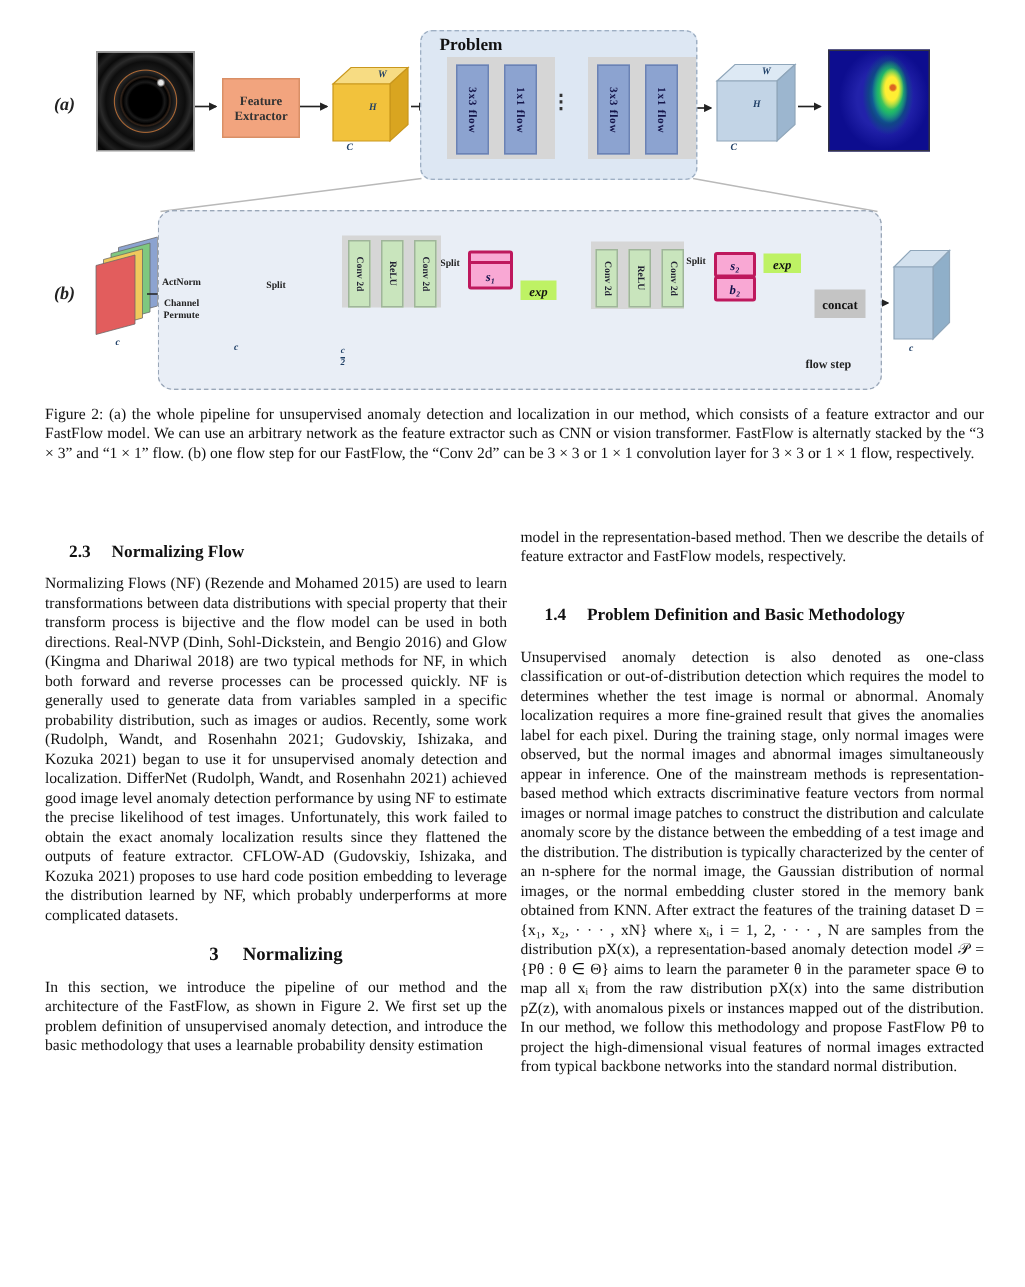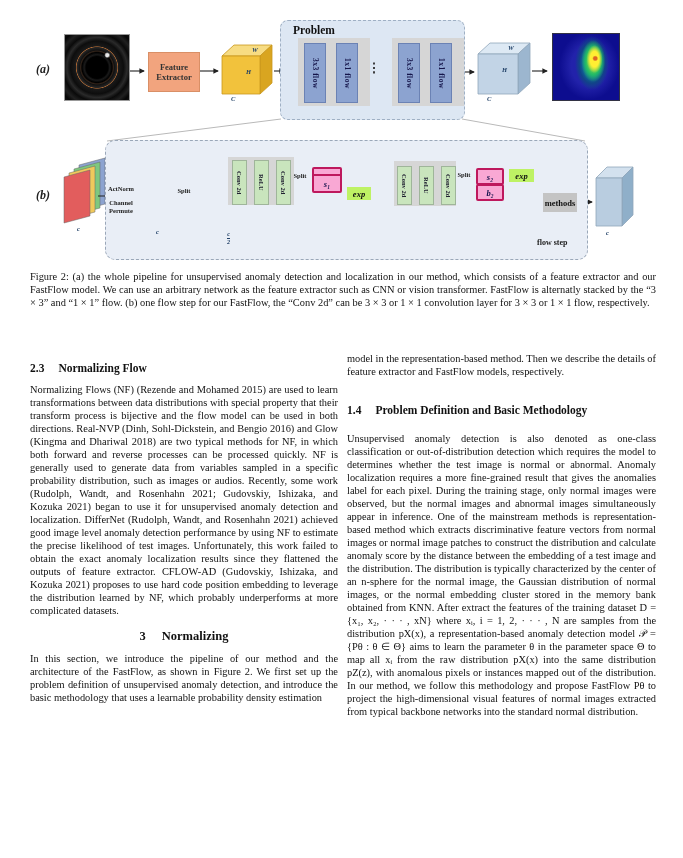--- a/index.html
+++ b/index.html
@@ -39,21 +39,21 @@
             font:italic bold 8.5px "Liberation Serif",serif;color:#111}
   .concat{position:absolute;background:#c4c4c4;display:flex;align-items:center;justify-content:center;
           font:bold 8.5px "Liberation Serif",serif;color:#111}
   .flowstep{position:absolute;font:bold 8px "Liberation Serif",serif;color:#222}
   .frac{position:absolute;display:flex;flex-direction:column;align-items:center;font:italic bold 6px "Liberation Serif",serif;color:#1f3f66;line-height:6.5px}
   .frac .den{border-top:.6px solid #1f3f66;padding-top:.5px}
   
   .caption{position:absolute;font-size:10.4px;line-height:13.2px;text-align:justify;color:#111}
   .col{position:absolute;font-size:10.4px;line-height:13px;text-align:justify;color:#111}
   .col p{margin:0}
-  .h-sub{font-size:11.5px;font-weight:bold;margin:10px 0 8px;text-align:left}
+  .h-sub{font-size:11.5px;font-weight:bold;margin:10px 16px 8px;text-align:left}
   .h-sub .num{margin-right:14px}
   .h-center{font-size:12.5px;font-weight:bold;text-align:center;margin:13px 0 9px}
   .h-center .num{margin-right:16px}
   .h-sub31{margin-top:26px;margin-bottom:15px}
 </style>
 </head>
 <body>
 
 <div class="page">
 
@@ -250,21 +250,21 @@
         <span>ReLU</span>
       </div>
     <div class="convbox" style="left:441px;top:166px;width:13px;height:37px">
         <span>Conv 2d</span>
       </div>
 
     <div class="bs-box" style="left:476px;top:168px;width:24px;height:13px">s₂</div>
     <div class="bs-box" style="left:476px;top:184px;width:24px;height:13px">b₂</div>
     <div class="gray-box" style="left:509px;top:169px;width:25px;height:13px">exp</div>
 
-    <div class="concat" style="left:543px;top:193px;width:34px;height:19px">methods</div>
+    <div class="concat" style="left:543px;top:193px;width:34px;height:19px">concat</div>
     <span class="flowstep" style="left:537px;top:238px">flow step</span>
     <span class="cubelab" style="left:606px;top:229px">c</span>
   </div>
 
   <p class="caption" style="left:30px;top:270px;width:626px;margin:0">Figure 2: (a) the whole pipeline for unsupervised anomaly detection and localization in our method, which consists of a feature extractor and our FastFlow model. We can use an arbitrary network as the feature extractor such as CNN or vision transformer. FastFlow is alternatly stacked by the “3 × 3” and “1 × 1” flow. (b) one flow step for our FastFlow, the “Conv 2d” can be 3 × 3 or 1 × 1 convolution layer for 3 × 3 or 1 × 1 flow, respectively.</p>
 
   <div class="col" style="left:30px;top:352px;width:308px">
     <div class="h-sub">
       <span class="num">2.3</span><span>Normalizing Flow</span>
     </div>

